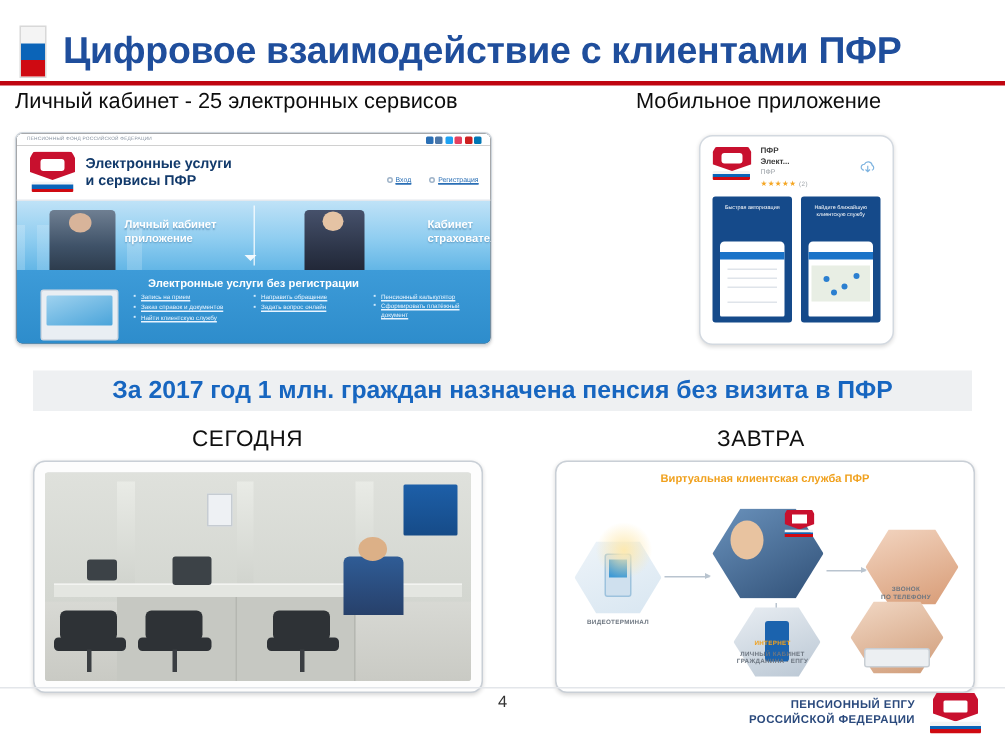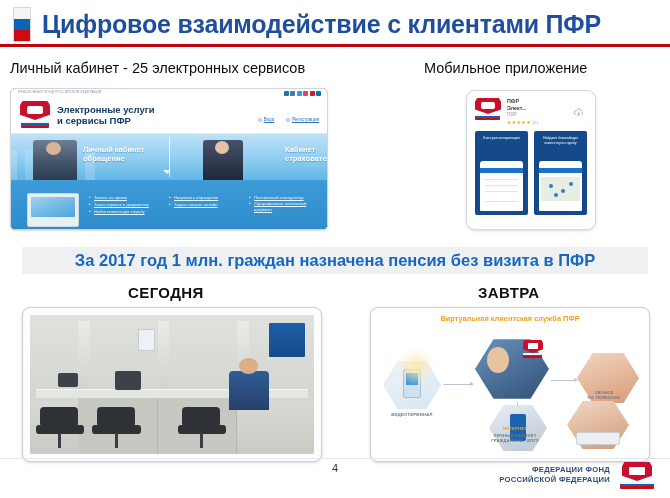--- a/index.html
+++ b/index.html
@@ -5,21 +5,21 @@
   * { box-sizing: border-box; margin: 0; padding: 0; }
   html, body {
     width: 670px; height: 498px;
     background: #ffffff;
     font-family: "Liberation Sans", sans-serif;
     overflow: hidden;
   }
   .slide { position: relative; width: 670px; height: 498px; background:#fff; }
 
   
-  .header { position:absolute; left:0; top:4px; width:670px; height:58px; }
+  .header { position:absolute; left:0; top:14px; width:670px; height:58px; }
   .flag-mark { position:absolute; left:14px; top:4px; width:16px; height:33px;
                box-shadow:0 0 0 1px #d8d8d8; }
   .flag-mark .fs { width:100%; height:33.34%; }
   .fs-w { background:#f4f4f4; }
   .fs-b { background:#0b64b8; }
   .fs-r { background:#cf0a12; }
   .title { position:absolute; left:42px; top:4px; width:620px; height:33px;
            color:#1f4e9c; font-size:25px; font-weight:bold; letter-spacing:-0.2px;
            line-height:33px; white-space:nowrap; }
   .title-rule { position:absolute; left:0; top:40px; width:670px; height:3px;
@@ -145,21 +145,21 @@
       background:#2b7fd0; }
 
   
   .hl { position:absolute; left:22px; top:247px; width:626px; height:27px;
       background:#eef0f2; }
   .hl-text { position:absolute; left:0; top:0; width:100%; height:100%;
       display:flex; align-items:center; justify-content:center;
       font-size:16.5px; font-weight:bold; color:#1766c0; white-space:nowrap; }
 
   
-  .sub-cap { position:absolute; font-size:15px; font-weight:bold; color:#101010;
+  .sub-cap { position:absolute; font-size:15px; font-weight:normal; color:#101010;
       letter-spacing:.4px; }
   .cap-today { left:128px; top:284px; }
   .cap-tomorrow { left:478px; top:284px; }
 
   .photo { position:absolute; left:22px; top:307px; width:300px; height:155px;
       background:#fdfdfd; border:1px solid #c9cfd6; border-radius:8px; padding:7px;
       box-shadow:0 1px 3px rgba(0,0,0,.16); }
   .photo-inner { position:relative; width:100%; height:100%; overflow:hidden;
       border-radius:2px; background:#cfd2cd; }
   .ph-wall { position:absolute; left:0; top:0; width:100%; height:62%;
@@ -311,30 +311,31 @@
       </div>
     </div>
 
     <div class="portal-banner">
       <div class="pb-city"></div>
       <div class="pb-split"></div>
       <div class="pb-person pb-p1"></div>
       <div class="pb-person pb-p2"></div>
       <div class="pb-label pb-l1">
         <div>Личный кабинет</div>
-        <div>обращение</div>
+        <div>приложение</div>
       </div>
       <div class="pb-label pb-l2">
         <div>Кабинет</div>
         <div>страхователя</div>
       </div>
       <div class="pb-chev"></div>
     </div>
 
     <div class="portal-blue">
+      <div class="pbl-title">Электронные услуги без регистрации</div>
       <div class="pbl-laptop"></div>
       <div class="pbl-cols">
         <div class="pbl-col">
           <div class="pbl-link">Запись на прием</div>
           <div class="pbl-link">Заказ справок и документов</div>
           <div class="pbl-link">Найти клиентскую службу</div>
         </div>
         <div class="pbl-col">
           <div class="pbl-link">Направить обращение</div>
           <div class="pbl-link">Задать вопрос онлайн</div>
@@ -484,21 +485,21 @@
     <div class="dg-lbl" style="left:200px; top:82px; width:66px;">
       <div>ЗВОНОК</div>
       <div>ПО ТЕЛЕФОНУ</div>
     </div>
   </div>
 
   <div class="footer-rule"></div>
   <div class="pagenum">4</div>
   <div class="footer-logo">
     <div class="fl-text">
-      <div>ФЕДЕРАЦИИ ФОНД</div>
+      <div>ПЕНСИОННЫЙ ЕПГУ</div>
       <div>РОССИЙСКОЙ ФЕДЕРАЦИИ</div>
     </div>
     <div class="fl-mark">
       <div class="shield"></div>
       <div class="lg-flag">
           <span style="background:#f4f4f4"></span>
           <span style="background:#0b64b8"></span>
           <span style="background:#cf0a12"></span>
         </div>
     </div>

